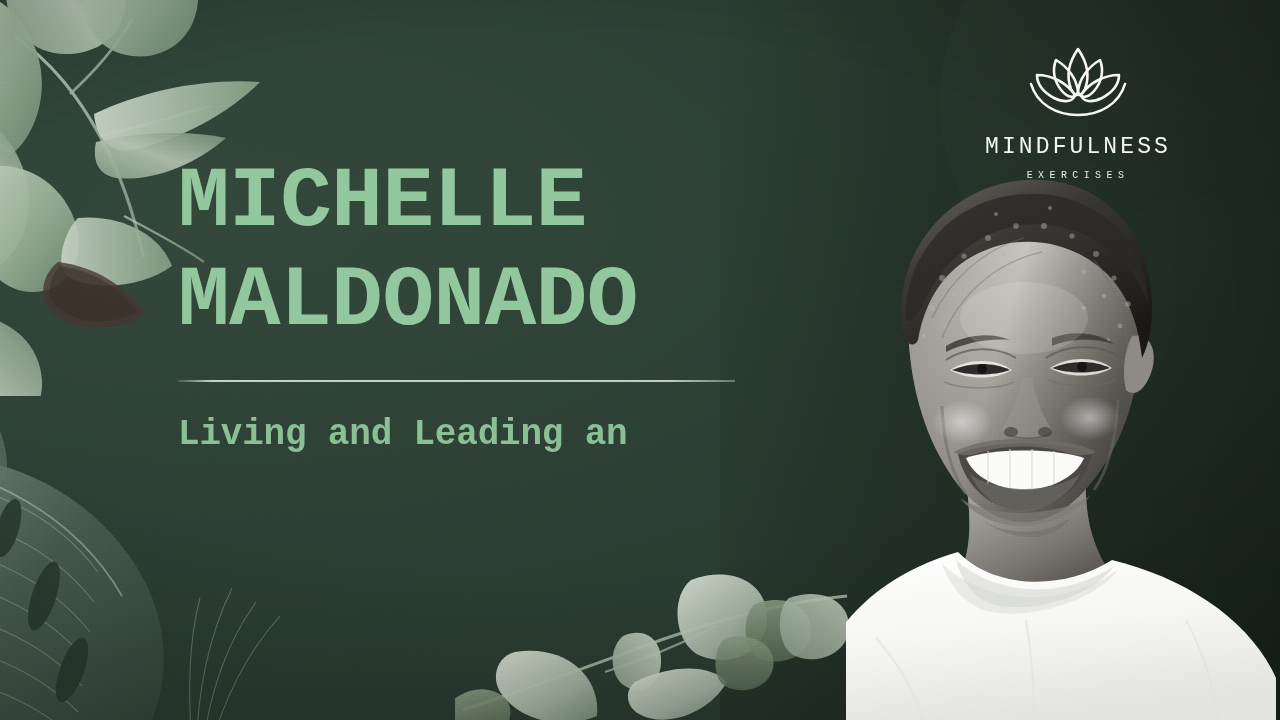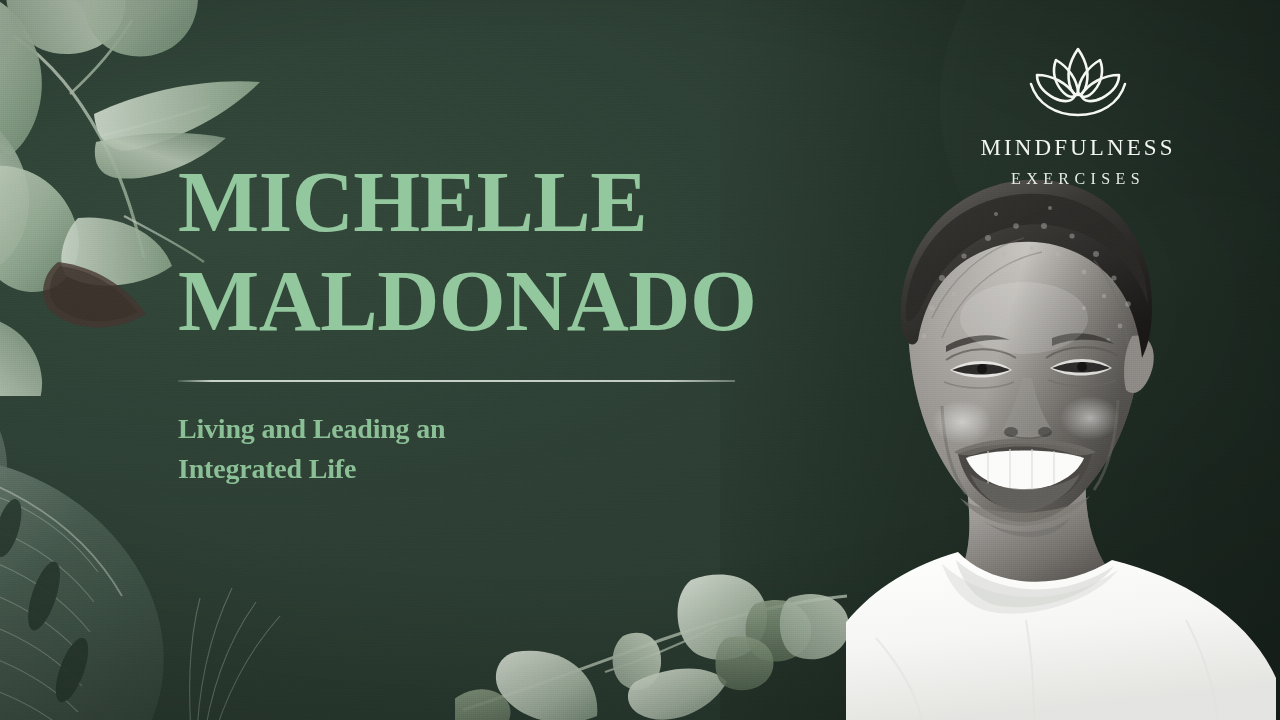--- a/index.html
+++ b/index.html
@@ -3,21 +3,21 @@
 <meta charset="utf-8">
 <style>
   * { margin:0; padding:0; box-sizing:border-box; }
   html,body { width:1280px; height:720px; overflow:hidden; background:#000; }
 
   .slide{
     position:relative;
     width:1280px; height:720px;
     overflow:hidden;
     background:#2f4136;
-    font-family:Liberation Serif, serif;
+    font-family:Liberation Mono, monospace;
   }
 
   
   .bg-base{
     position:absolute; inset:0;
     background:
       radial-gradient(120% 100% at 18% 30%, #33473a 0%, #2d3f34 45%, #27372d 100%);
   }
   .bg-right-dark{
     position:absolute; top:0; right:0; width:560px; height:720px;
@@ -76,21 +76,21 @@
   .headline .line + .line{ margin-top:14px; }
 
   .divider{
     position:absolute; left:178px; top:380px; width:557px; height:2px;
     background:linear-gradient(90deg, rgba(221,231,222,.15) 0%, rgba(221,231,222,.88) 6%, rgba(221,231,222,.85) 88%, rgba(221,231,222,.35) 100%);
   }
 
   .subtitle{
     position:absolute; left:178px; top:409px; width:640px;
     color:#8bbf96;
-    font-size:28px;
+    font-size:36px;
     font-weight:700;
     line-height:1.44;
     letter-spacing:-0.2px;
   }
   .subtitle span{ display:block; }
 
   
   .logo{
     position:absolute; left:980px; top:42px; width:196px;
     text-align:center;
@@ -101,21 +101,21 @@
     color:#f2f5f1;
     font-size:23px;
     font-weight:400;
     letter-spacing:3.1px;
     line-height:1;
   }
   .logo-sub{
     display:block;
     margin-top:12px;
     color:#e7ece7;
-    font-size:16px;
+    font-size:10px;
     font-weight:400;
     letter-spacing:5.4px;
     line-height:1;
   }
 
   
   .portrait{
     position:absolute; left:846px; top:168px; width:430px; height:552px;
     overflow:hidden;
   }
@@ -398,21 +398,20 @@
 
   <div class="headline">
     <span class="line">MICHELLE</span>
     <span class="line">MALDONADO</span>
   </div>
 
   <div class="divider"></div>
 
   <div class="subtitle">
     <span>Living and Leading an</span>
-    <span>Integrated Life</span>
   </div>
 
   <div class="logo">
     <svg class="logo-mark" width="110" height="78" viewBox="0 0 110 78">
       <g fill="none" stroke="#f4f7f2" stroke-width="2.6" stroke-linecap="round" stroke-linejoin="round">
 
         <path d="M55 7 C 64 20 67 34 62 47 C 58 55 52 55 48 47 C 43 34 46 20 55 7 Z"></path>
 
         <path d="M33 18 C 45 25 54 37 55 50 C 52 57 45 56 39 49 C 31 40 29 28 33 18 Z"></path>
         <path d="M77 18 C 81 28 79 40 71 49 C 65 56 58 57 55 50 C 56 37 65 25 77 18 Z"></path>

